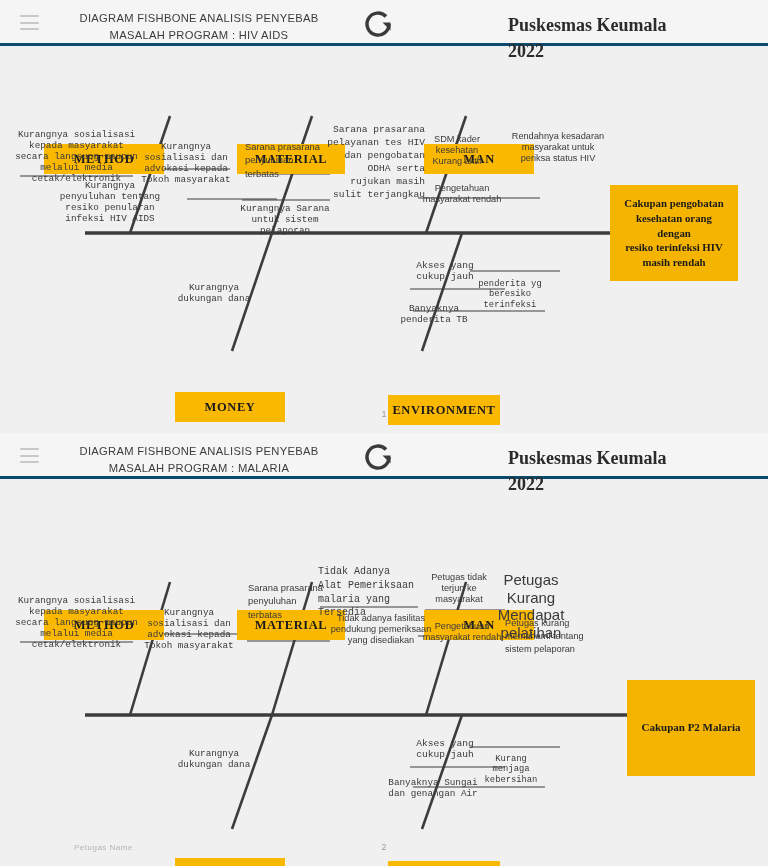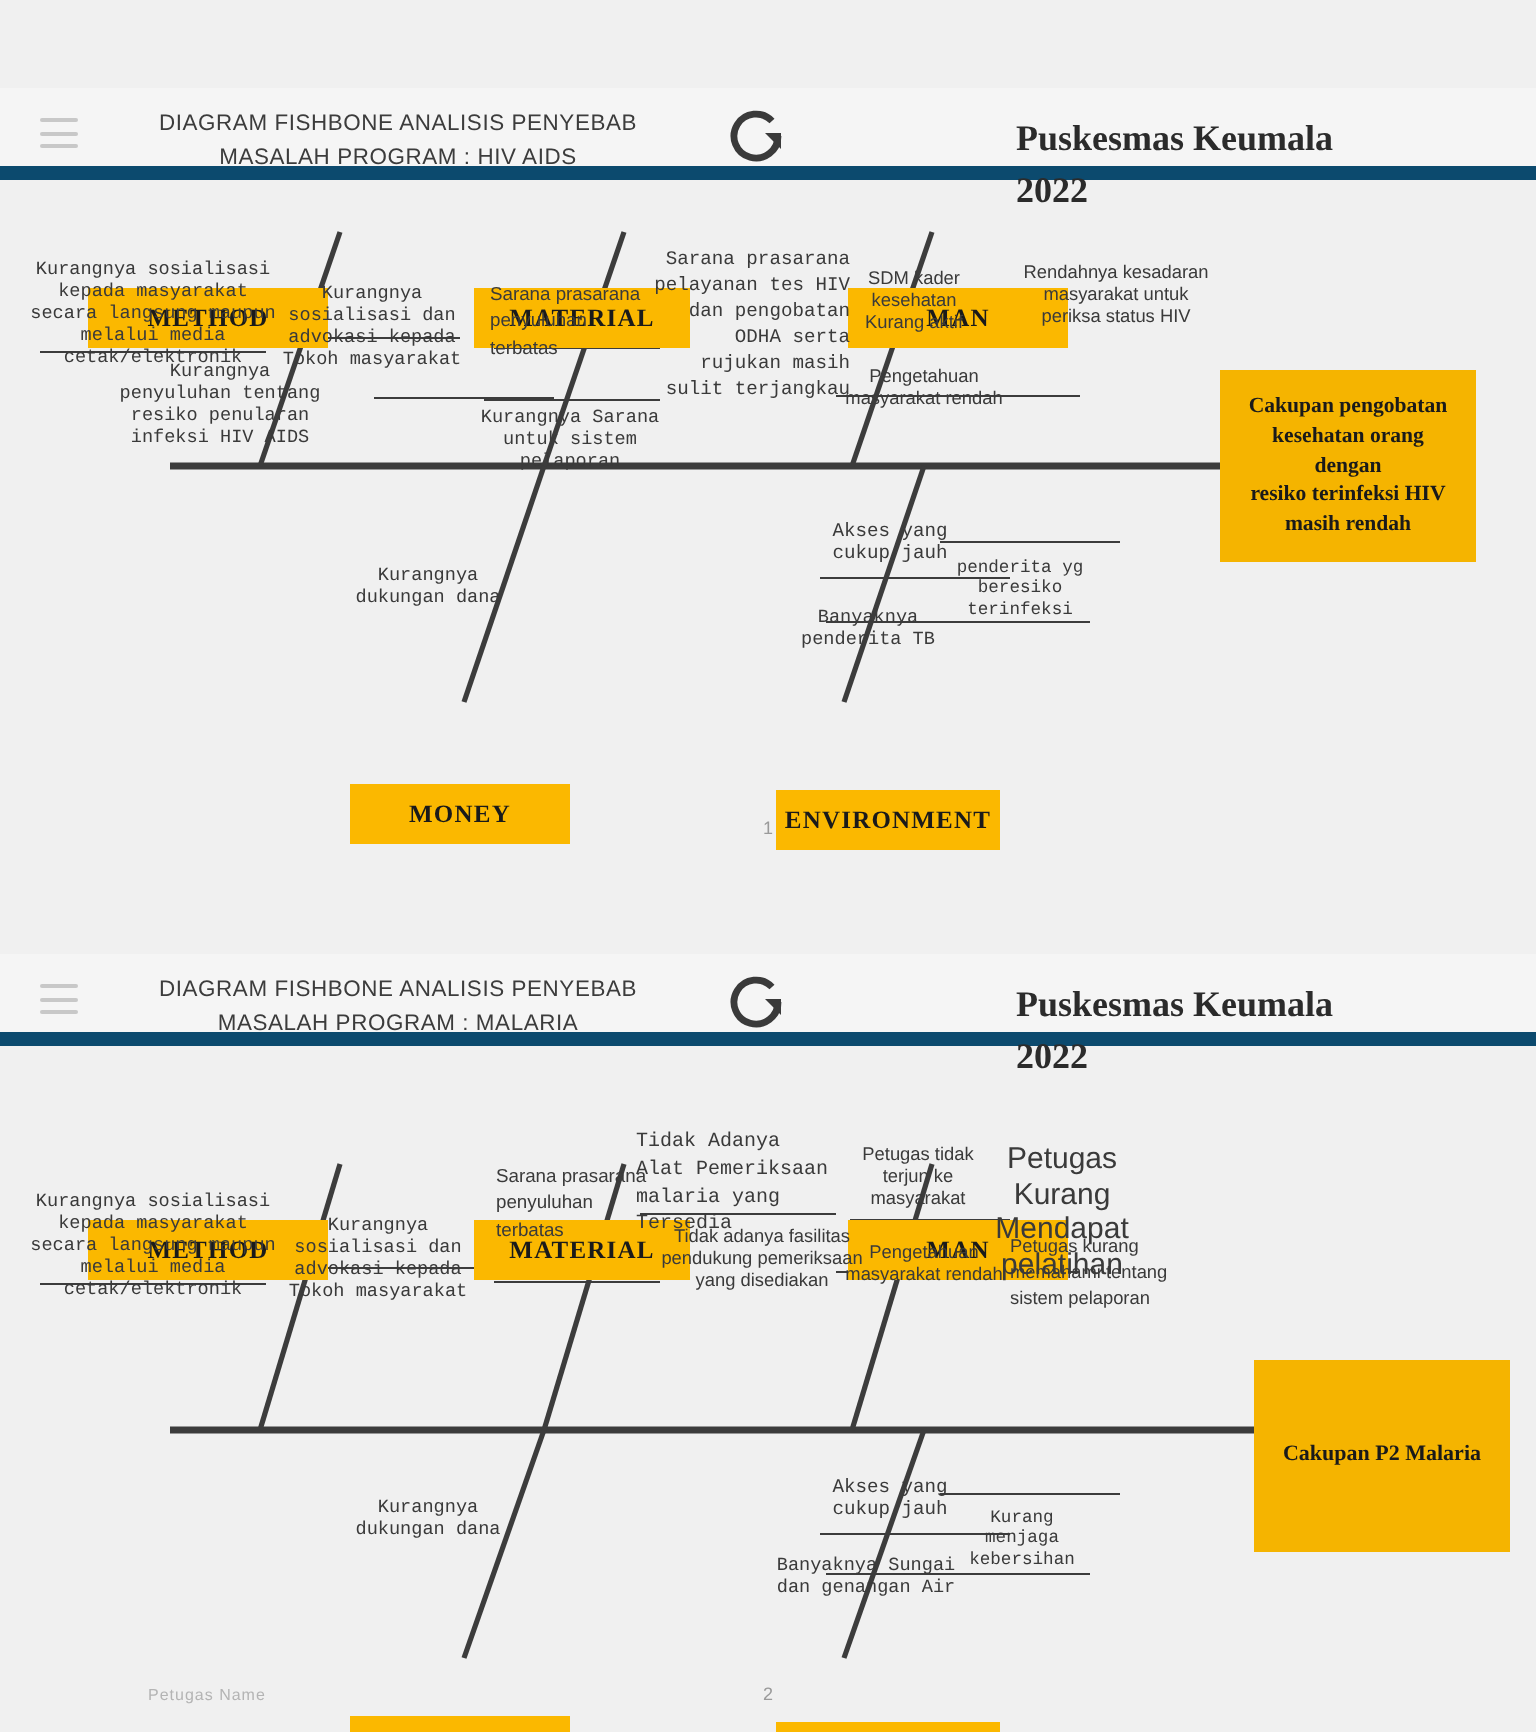--- a/index.html
+++ b/index.html
@@ -15,22 +15,21 @@
     width: 768px;
     height: 433px;
     background: #f0f0f0;
     overflow: hidden;
   }
   .topbar {
     position: relative;
     width: 768px;
     height: 46px;
     background: #f5f5f5;
-    border-bottom: 7px solid #0c4a6e;
-    margin-top: 44px;
+    border-bottom: 3px solid #0c4a6e;
   }
   .hamburger {
     position: absolute;
     left: 20px; top: 15px;
     width: 19px; height: 15px;
     display: flex; flex-direction: column; justify-content: space-between;
     cursor: pointer;
   }
   .hamburger span {
     display: block; height: 2px; width: 100%;

